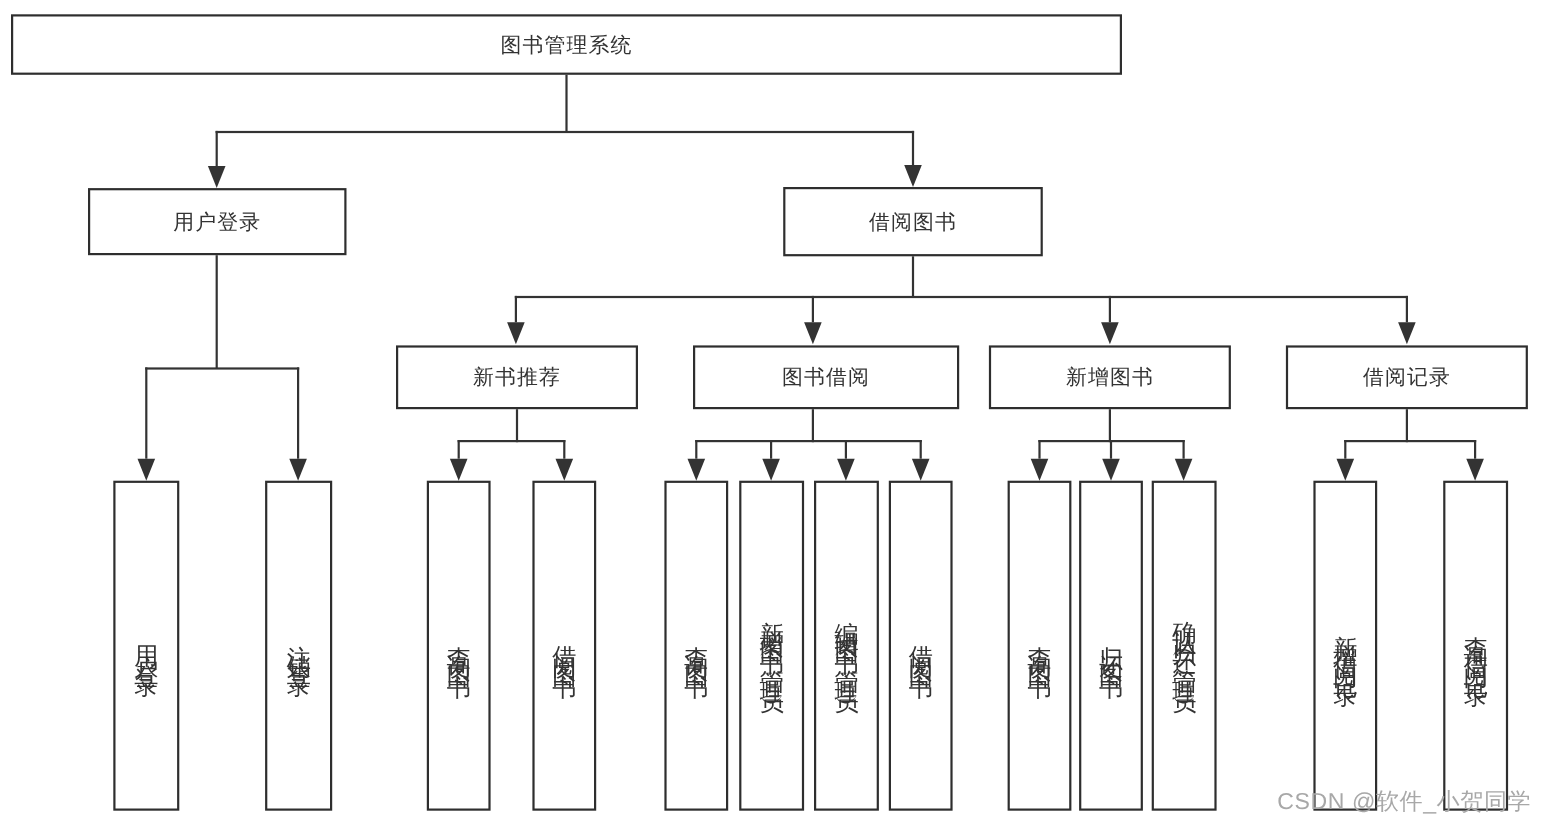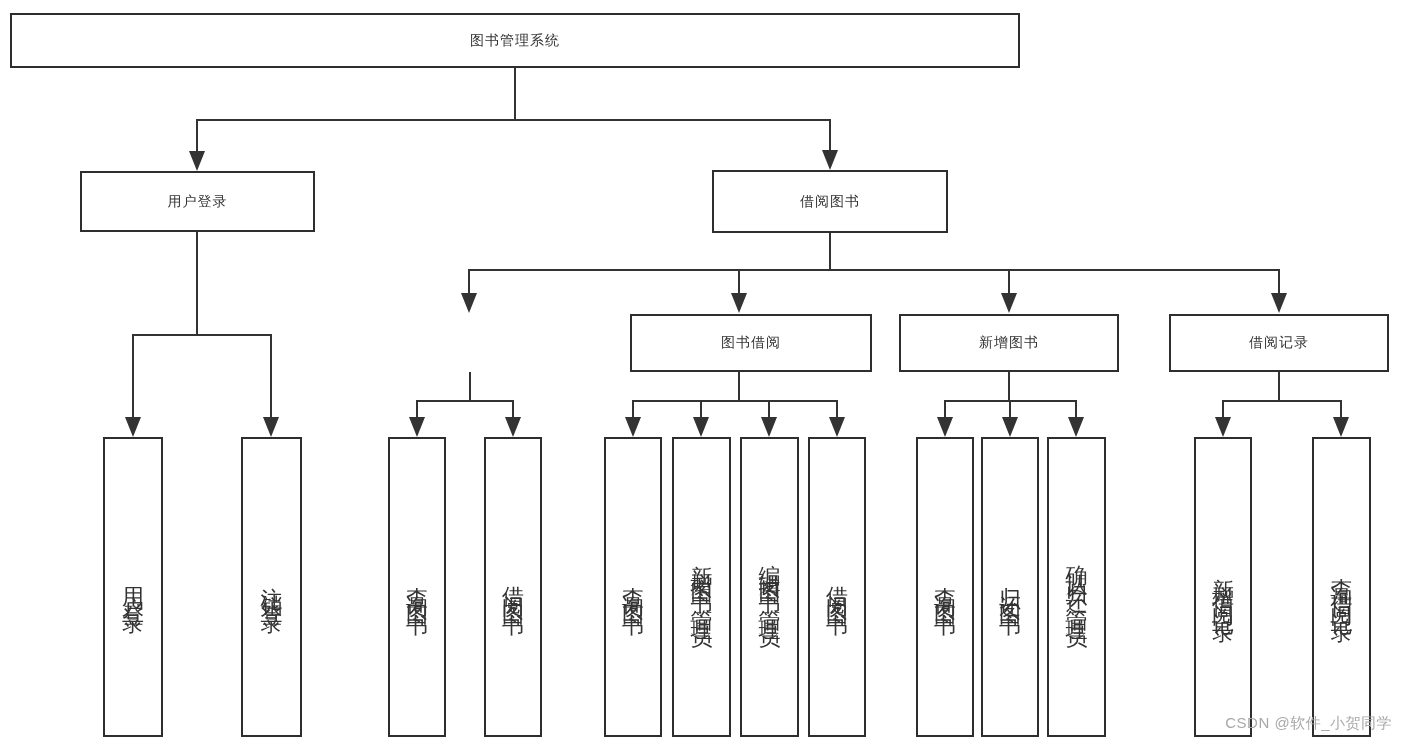--- a/index.html
+++ b/index.html
@@ -17,21 +17,21 @@
     overflow:hidden;
     font-family:"Liberation Sans","DejaVu Sans",sans-serif;
     color:var(--text);
   }
   
   .node{
     position:absolute;
     border:2px solid var(--border);
     background:var(--bg);
     display:flex;align-items:center;justify-content:center;
-    font-size:14px;
+    font-size:19px;
     letter-spacing:1px;
     box-sizing:border-box;
     color:var(--text);
   }
   .leaf{
     position:absolute;
     top:437px;height:300px;
     border:2px solid var(--border);
     background:var(--bg);
     display:flex;align-items:center;justify-content:center;
@@ -51,37 +51,38 @@
   .hl{position:absolute;height:2px;background:var(--line);}
   .ar{
     position:absolute;width:0;height:0;
     border-left:8px solid transparent;
     border-right:8px solid transparent;
     border-top:20px solid var(--line);
   }
   .watermark{
     position:absolute;
     right:13px;top:714px;
-    font-size:15px;
+    font-size:21px;
     color:var(--watermark);
     letter-spacing:0.5px;
     white-space:nowrap;
   }
 </style>
 </head>
 <body>
 
 <div id="stage">
 
   <div class="node" style="left:10px;top:13px;width:1010px;height:55px;">图书管理系统</div>
 
   <div class="node" style="left:80px;top:171px;width:235px;height:61px;">用户登录</div>
 
   <div class="node" style="left:712px;top:170px;width:236px;height:63px;">借阅图书</div>
 
+  <div class="node" style="left:360px;top:314px;width:220px;height:58px;">新书推荐</div>
 
   <div class="node" style="left:630px;top:314px;width:242px;height:58px;font-family:Liberation Serif, serif;">图书借阅</div>
 
   <div class="node" style="left:899px;top:314px;width:220px;height:58px;">新增图书</div>
 
   <div class="node" style="left:1169px;top:314px;width:220px;height:58px;">借阅记录</div>
 
   <div class="leaf" style="left:103px;width:60px;">
     <span>用户登录</span>
     </div>

